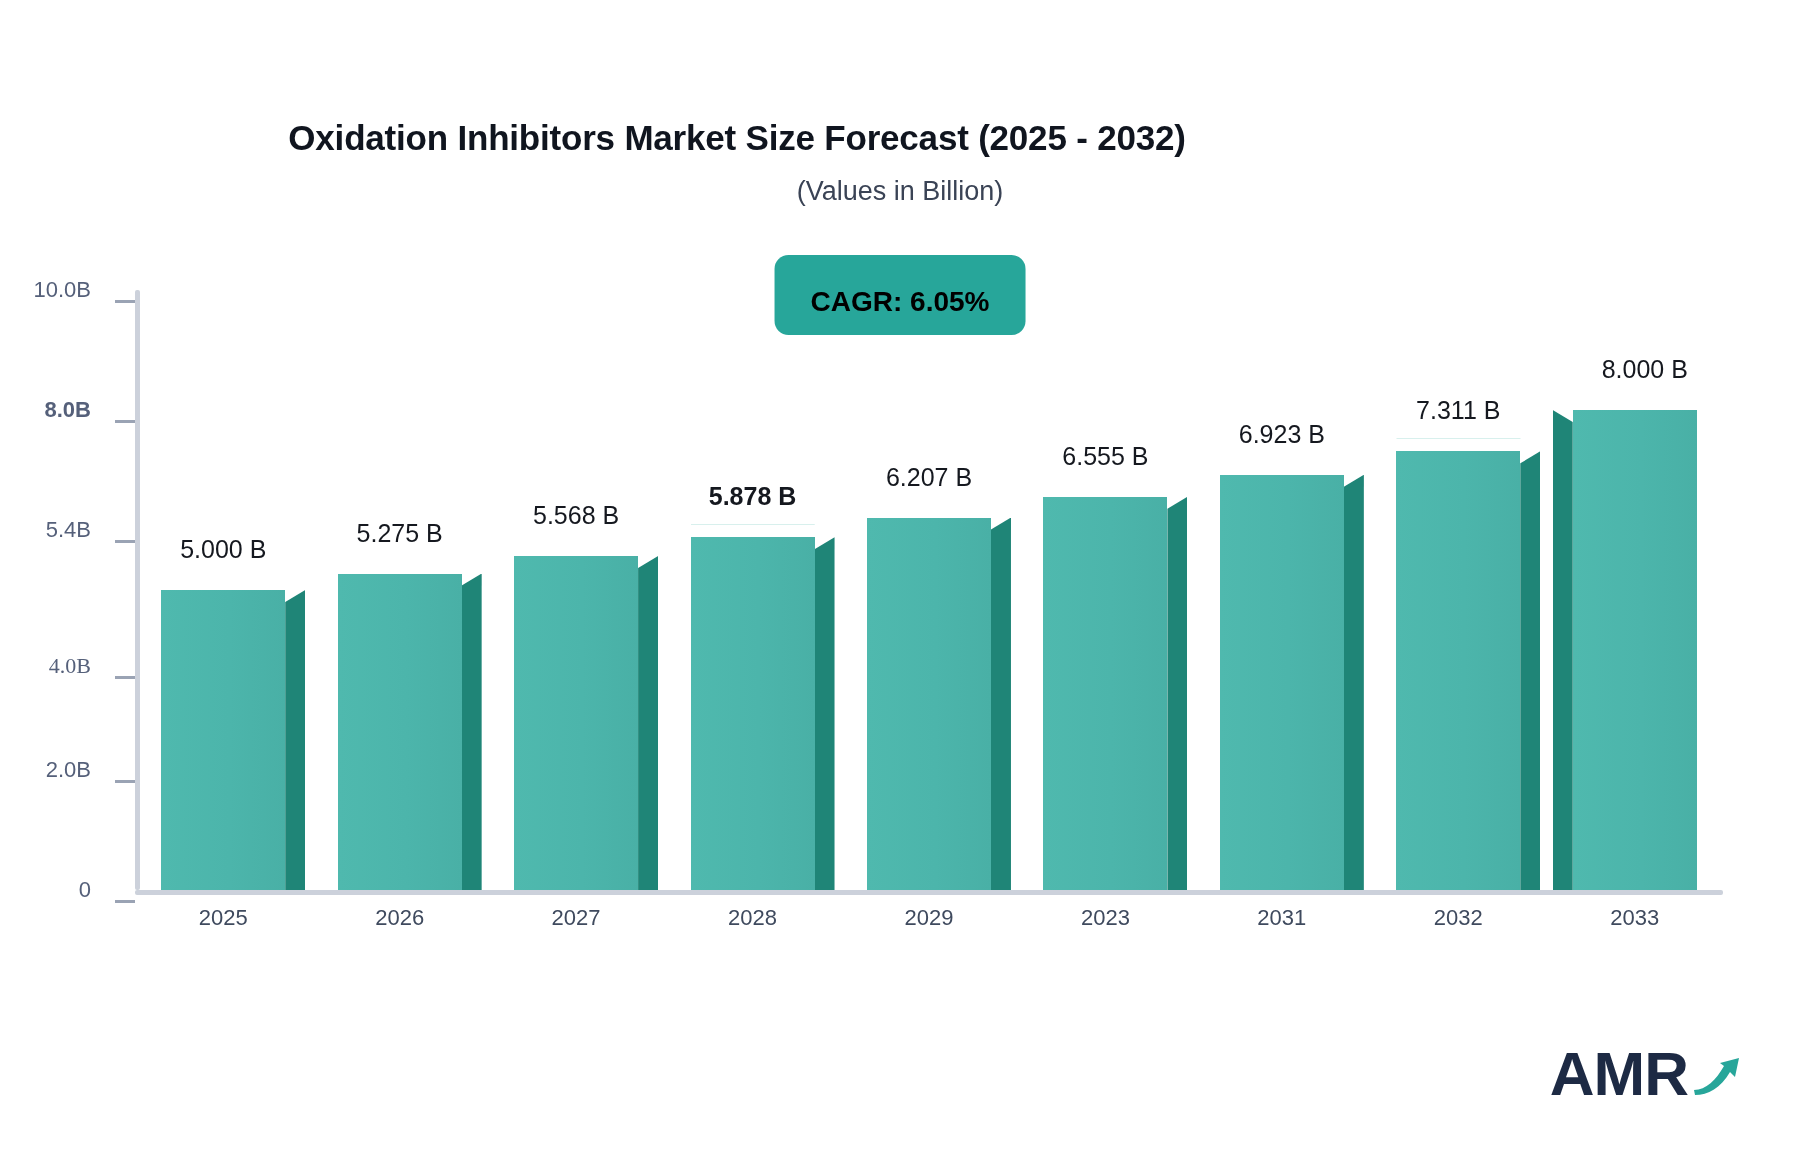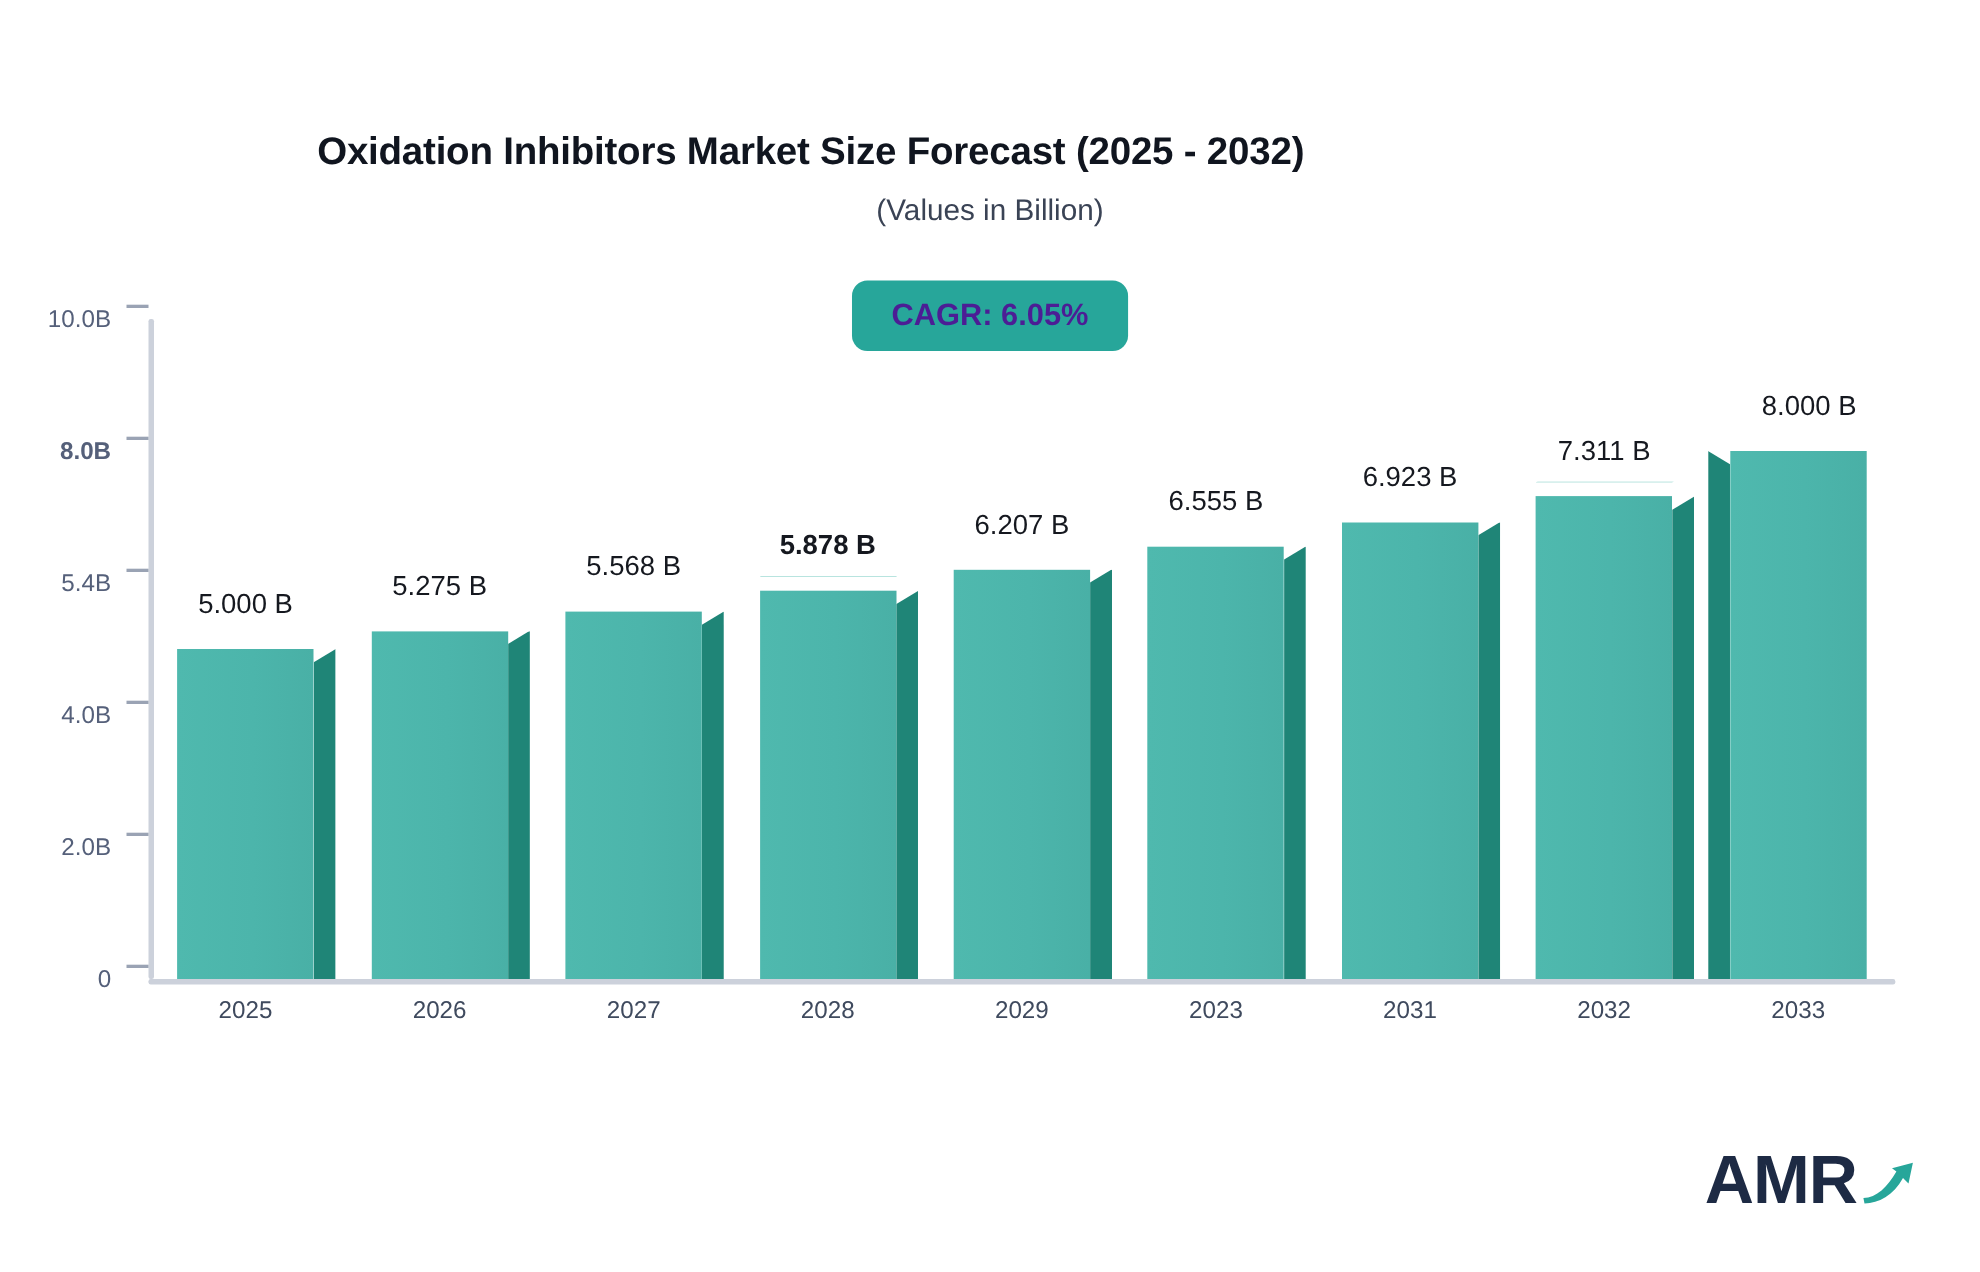--- a/index.html
+++ b/index.html
@@ -40,24 +40,24 @@
     font-weight: normal;
     color: #3a4355;
     white-space: nowrap;
   }
   .cagr-badge {
     position: absolute;
     top: 255px;
     left: 50%;
     transform: translateX(-50%);
     background: #27a69a;
-    color: #4c1d95;
+    color: #000000;
     font-size: 28px;
     font-weight: bold;
-    padding: 17px 36px 19px 36px;
+    padding: 33px 36px 19px 36px;
     border-radius: 14px;
     white-space: nowrap;
     line-height: 1;
   }
 
   
   #plot {
     position: absolute;
     left: 135px;
     top: 290px;
@@ -85,23 +85,23 @@
     border-radius: 2px;
   }
 
   
   .ytick {
     position: absolute;
     right: 100%;
     transform: translateY(-50%);
     white-space: nowrap;
     display: flex;
-    align-items: flex-start;
+    align-items: flex-end;
     justify-content: flex-end;
-    gap: 14px;
+    gap: 24px;
   }
   .ytick .lbl {
     font-size: 22px;
     color: #55607a;
   }
   .ytick .dash {
     display: inline-block;
     width: 20px;
     height: 3px;
     background: #9aa3b4;
@@ -228,21 +228,21 @@
           <span class="dash"></span>
         </div>
         <div class="ytick" style="top: 120px; font-weight: bold;">
           <span class="lbl">8.0B</span>
           <span class="dash"></span>
         </div>
         <div class="ytick" style="top: 240px;">
           <span class="lbl">5.4B</span>
           <span class="dash"></span>
         </div>
-        <div class="ytick" style="top: 360px;">
+        <div class="ytick" style="top: 376px; font-family: Liberation Serif, serif;">
           <span class="lbl">4.0B</span>
           <span class="dash"></span>
         </div>
         <div class="ytick" style="top: 480px;">
           <span class="lbl">2.0B</span>
           <span class="dash"></span>
         </div>
         <div class="ytick" style="top: 600px;">
           <span class="lbl">0</span>
           <span class="dash"></span>

